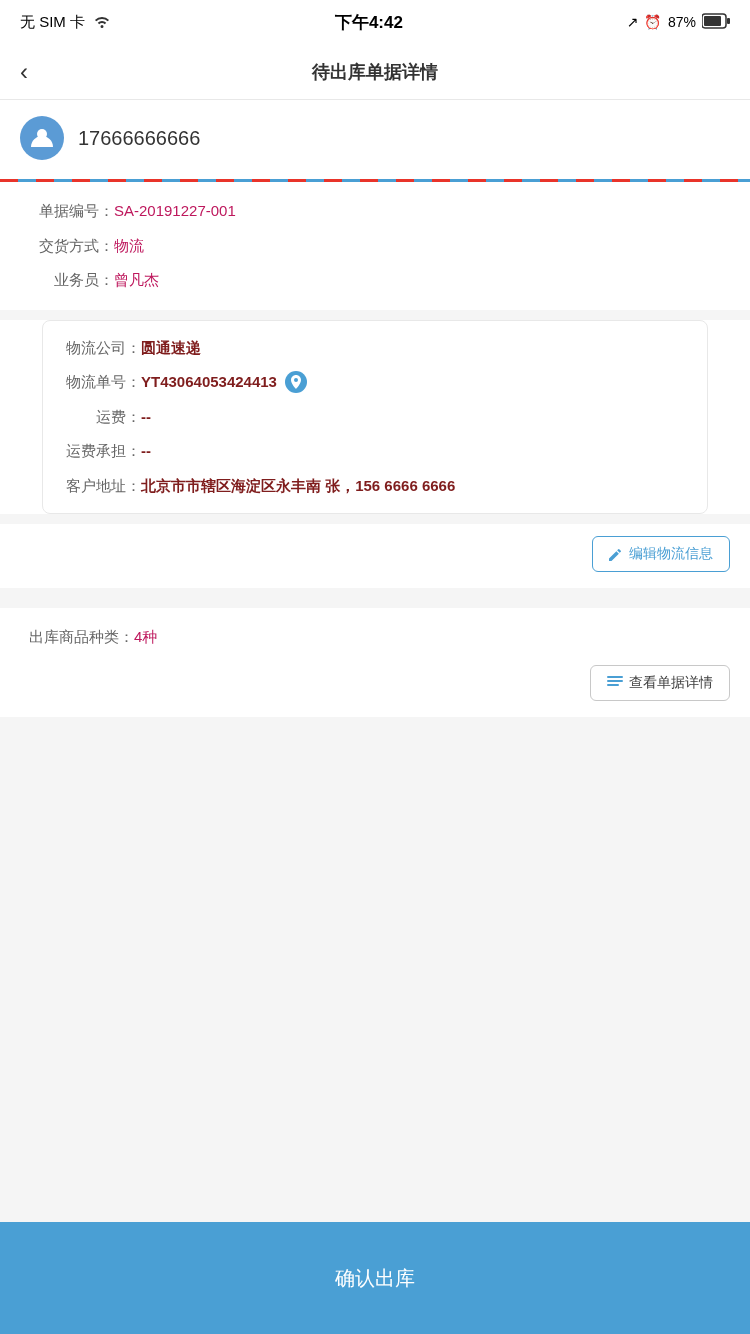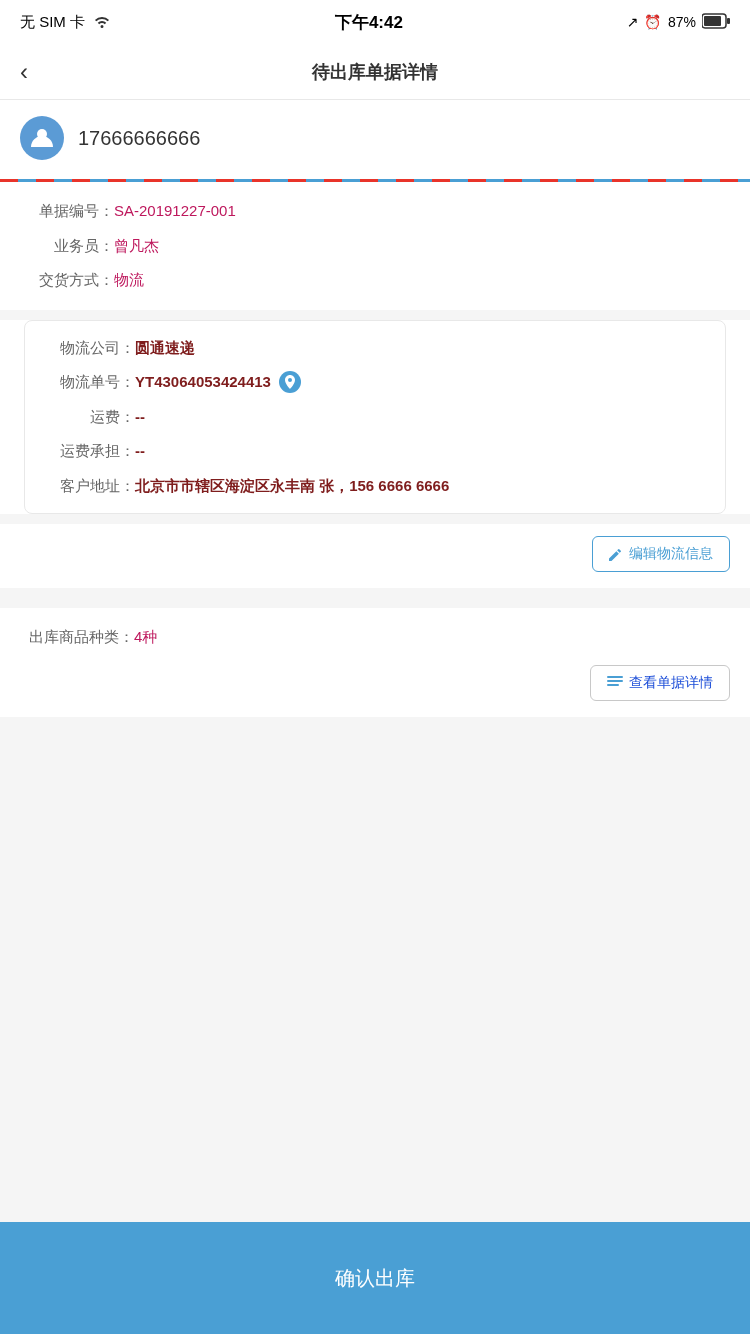--- a/index.html
+++ b/index.html
@@ -129,22 +129,22 @@
       color: #be185d;
       flex: 1;
       word-break: break-all;
     }
 
     
     .logistics-section {
       background: #fff;
       border: 1px solid #e8e8e8;
       border-radius: 8px;
-      margin: 0 8px 10px;
-      padding: 16px 20px;
+      margin: 0 26px 10px;
+      padding: 16px 8px;
     }
     .logistics-row {
       display: flex;
       align-items: flex-start;
       margin-bottom: 12px;
       font-size: 15px;
       line-height: 1.5;
     }
     .logistics-row:last-child { margin-bottom: 0; }
     .logistics-label {
@@ -195,21 +195,21 @@
     
     .view-detail-btn-wrapper {
       display: flex;
       justify-content: flex-end;
       padding: 0 20px 16px;
       background: #fff;
     }
     .view-detail-btn {
       border: 1px solid #c8c8c8;
       background: #fff;
-      color: #1d4ed8;
+      color: #404040;
       border-radius: 6px;
       padding: 8px 16px;
       font-size: 14px;
       display: flex;
       align-items: center;
       gap: 6px;
       cursor: pointer;
     }
 
     
@@ -282,26 +282,26 @@
   </div>
 
   <div class="dashed-divider"></div>
 
   <div class="info-section">
     <div class="info-row">
       <span class="info-label">单据编号：</span>
       <span class="info-value">SA-20191227-001</span>
     </div>
     <div class="info-row">
+      <span class="info-label">交货方式：</span>
+      <span class="info-value">物流</span>
+    </div>
+    <div class="info-row">
       <span class="info-label">业务员：</span>
       <span class="info-value">曾凡杰</span>
-    </div>
-    <div class="info-row">
-      <span class="info-label">交货方式：</span>
-      <span class="info-value">物流</span>
     </div>
   </div>
 
   <div style="background:#fff; padding: 0 16px 0; margin-bottom:0;">
     <div class="logistics-section">
       <div class="logistics-row">
         <span class="logistics-label">物流公司：</span>
         <span class="logistics-value">圆通速递</span>
       </div>
       <div class="logistics-row">

